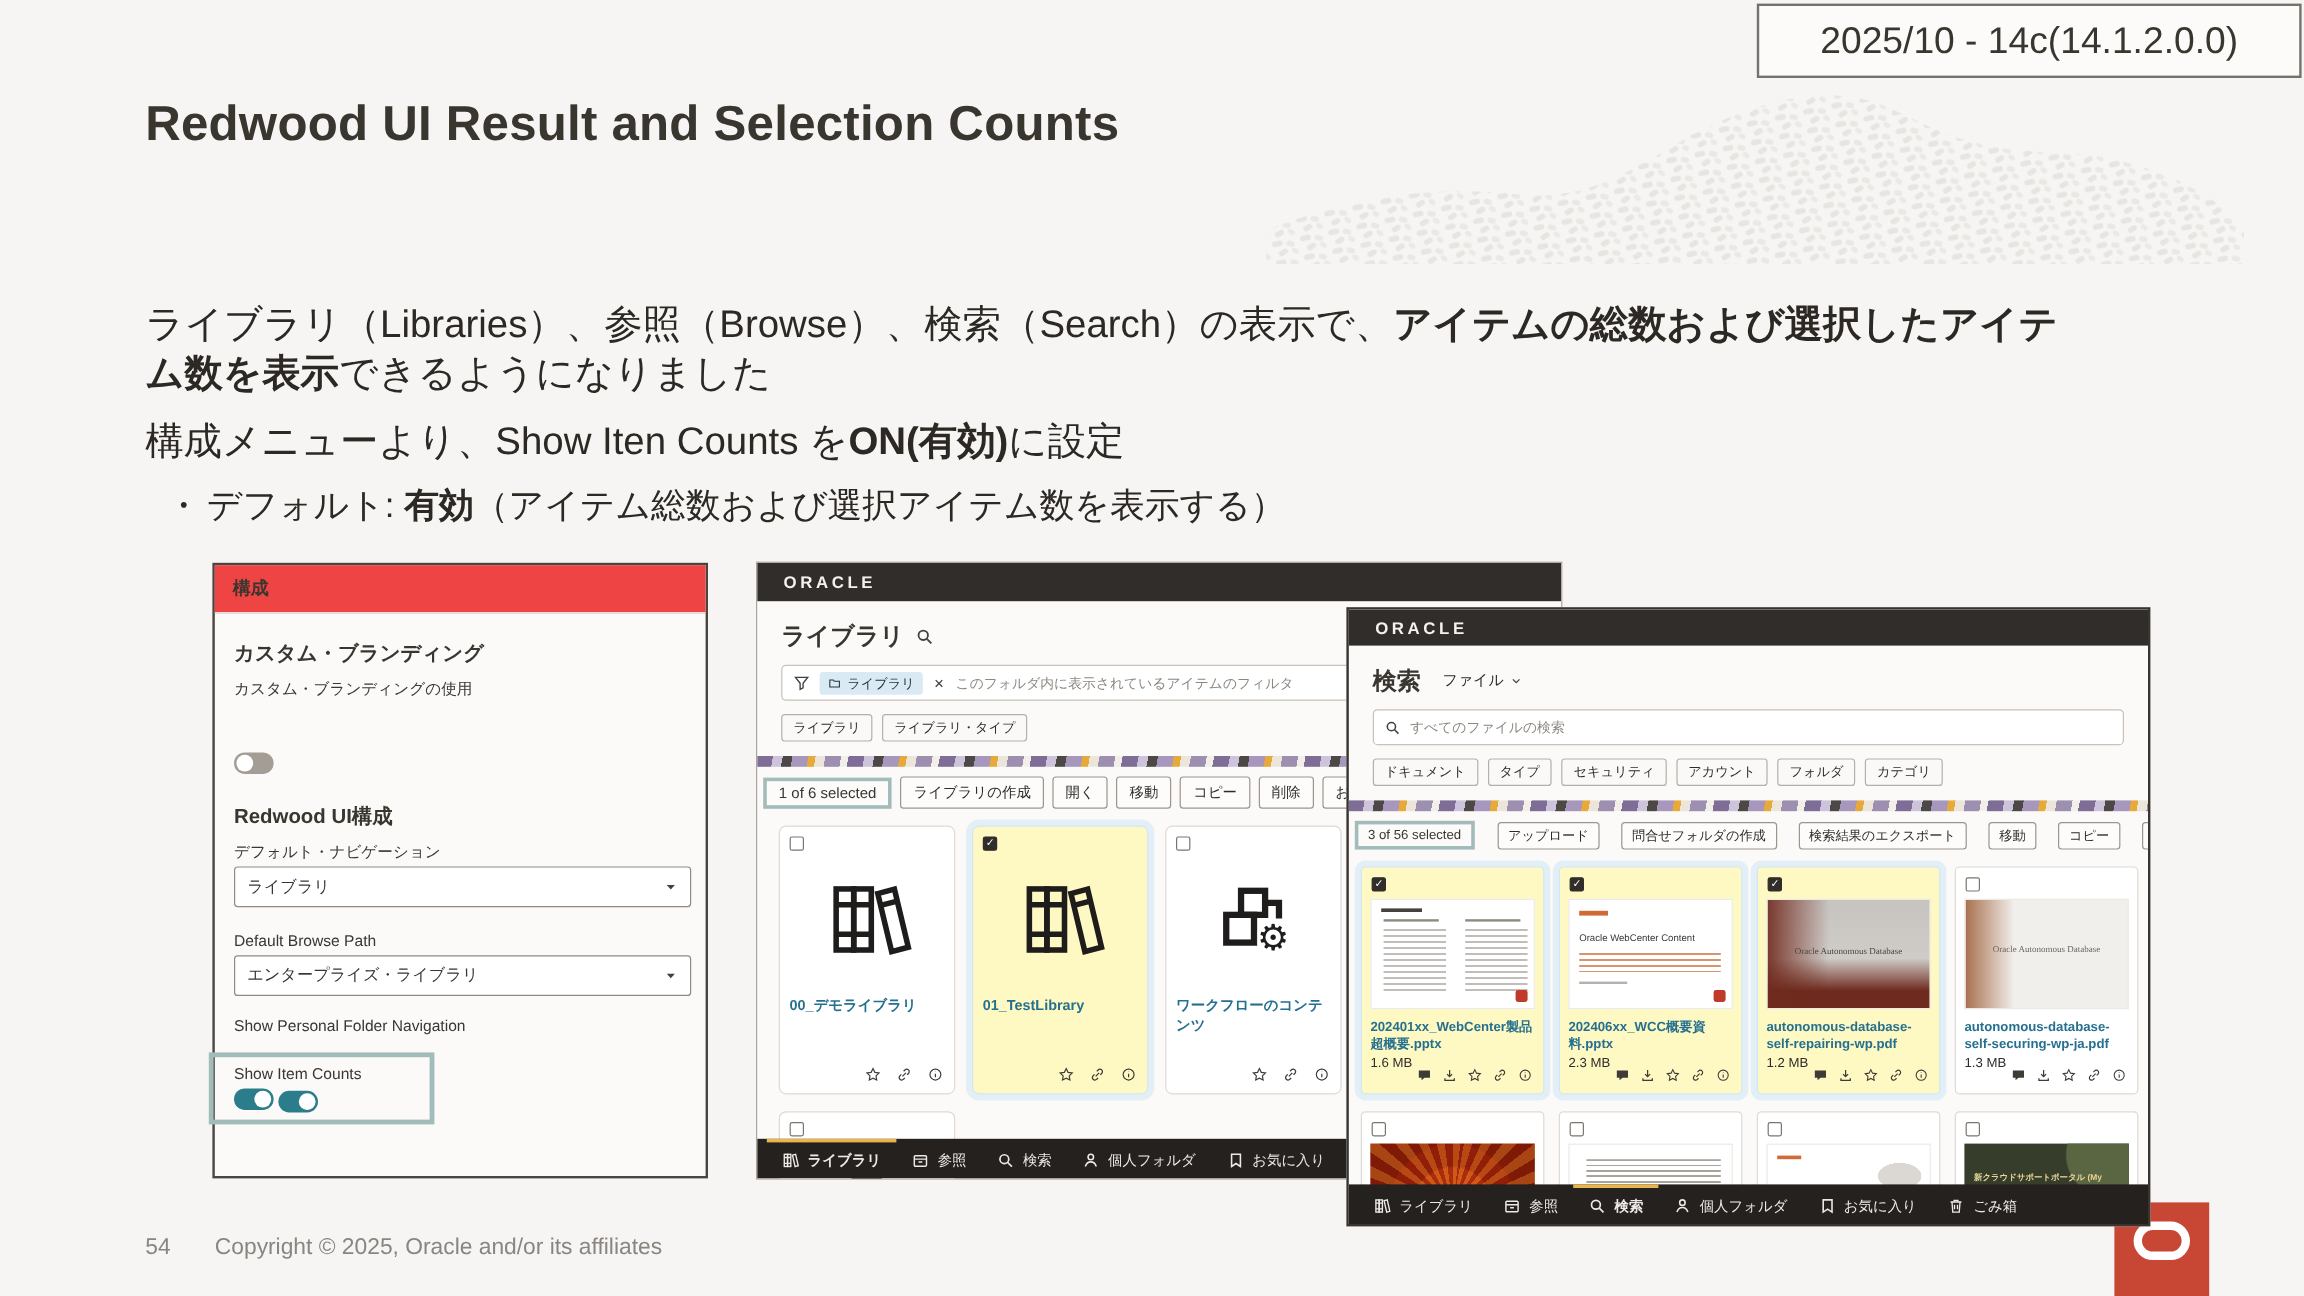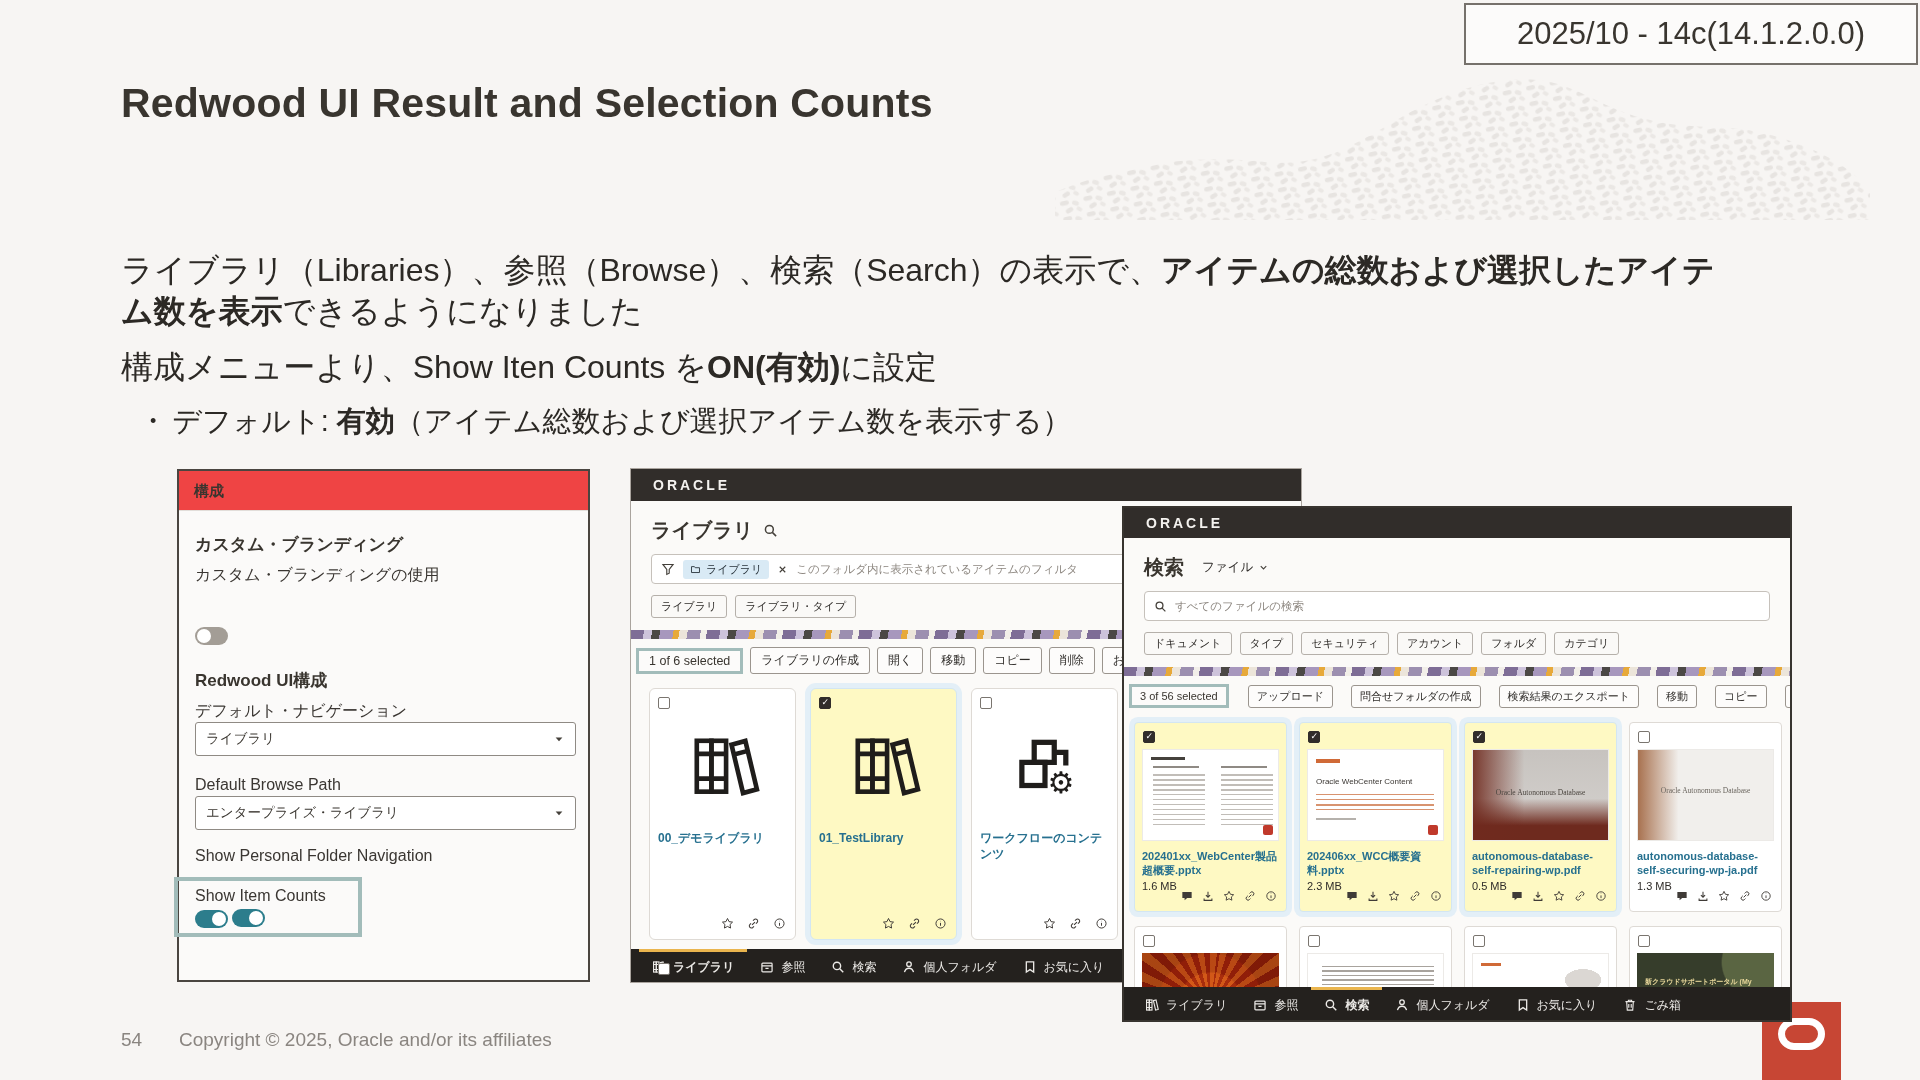--- a/index.html
+++ b/index.html
@@ -24,21 +24,21 @@
   .bullet .dot { margin-right:16px; font-size:18px; vertical-align:4px; }
   .bold { font-weight:700; }
 
   
   .config-panel { position:absolute; left:177px; top:469px; width:413px; height:513px;
     background:#fbfaf9; border:2px solid #4a4540; }
   .cp-header { height:40px; line-height:40px; padding-left:15px; font-size:15px; font-weight:700;
     border-bottom:1px solid #e2deda; background:#ef4444; }
   .cp-abs { position:absolute; left:16px; }
   .cp-sec { font-size:17px; font-weight:700; }
-  .cp-lbl { font-size:16px; color:#3a3632; }
+  .cp-lbl { font-size:13px; color:#3a3632; }
   .cp-sec1 { top:62px; } .cp-lbl1 { top:94px; } .cp-tgl1 { top:116px; }
   .cp-sec2 { top:198px; } .cp-lbl2 { top:230px; } .cp-sel1 { top:251px; }
   .cp-lbl3 { top:305px; } .cp-sel2 { top:325px; }
   .cp-lbl4 { top:376px; } .cp-tgl2 { top:398px; }
   .cp-highlight { position:absolute; left:-5px; top:406px; width:188px; height:60px;
     border:4px solid var(--highlight-border,#a2bcba); }
   .cp-highlight .cp-lbl { margin:6px 0 0 17px; display:block; }
   .cp-highlight .toggle { margin:5px 0 0 17px; }
 
   .toggle { width:33px; height:18px; border-radius:10px; position:relative; display:inline-block; }
@@ -82,21 +82,21 @@
   .search-shot .selection-box { font-size:11px; padding:3px 8px;text-align:right; }
   .tb-btns { display:flex; gap:7px; }
   .search-shot .tb-btns { gap:6px; }
   .tb-btn { border:1px solid #9b958e; border-radius:3px; background:#fdfcfb; padding:4px 10px; font-size:12px;
     color:#2e2b28; font-family:inherit; }
   .search-shot .tb-btn { font-size:11px; padding:3px 8px;margin-left:12px; }
 
   .cards-row { display:flex; gap:14px; margin:14px 0 0 18px; }
   .search-shot .cards-row { gap:12px; margin:14px 0 0 10px; }
 
-  .card { position:relative; width:147px; height:252px; background:#fff; border:1px solid #dedad5;
+  .card { position:relative; width:147px; height:224px; background:#fff; border:1px solid #dedad5;
     border-radius:6px; padding:8px; }
   .card.selected { background:#fef9c3; box-shadow:0 0 0 5px var(--selected-blue,#e3eff7); border-color:#d3e6f2; }
   .search-shot .card { width:153px; height:190px; border-radius:4px; padding:7px; }
 
   .checkbox { position:absolute; top:8px; left:8px; width:12px; height:12px; border:1.5px solid #7a756f;
     background:#fff; border-radius:2px; z-index:2; }
   .checkbox.checked { background:#312d2a; border-color:#312d2a; }
   .checkbox.checked::after { content:"✓"; color:#fff; font-size:9px; position:absolute; left:1.5px; top:-1px; }
 
   .lib-shot .thumb { height:108px; margin-top:16px; display:flex; align-items:center; justify-content:center;
@@ -586,21 +586,21 @@
             </span>
           </div>
         </div>
 
         <div class="card selected">
           <span class="checkbox checked"></span>
           <div class="thumb pdf-dark">
             <span class="thumb-text">Oracle Autonomous Database</span>
           </div>
           <div class="card-title">autonomous-database-self-repairing-wp.pdf</div>
-          <div class="card-size">0.5 MB</div>
+          <div class="card-size">1.2 MB</div>
           <div class="card-foot">
             <span class="icon">
               <svg viewBox="0 0 16 16" fill="currentColor">
                 <path d="M1.8 2.8h12.4v8H8.2l-3.4 2.7v-2.7H1.8z"></path>
               </svg>
             </span>
             <span class="icon">
               <svg viewBox="0 0 16 16" fill="none" stroke="currentColor" stroke-width="1.4">
                 <path d="M8 2.2v7.2M5.2 6.8L8 9.6l2.8-2.8M2.8 11.4v2.4h10.4v-2.4"></path>
               </svg>

